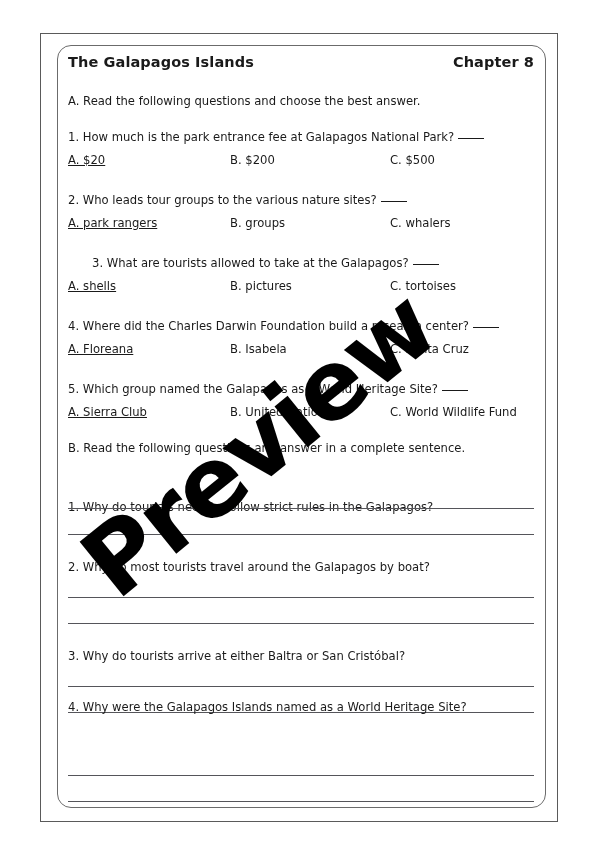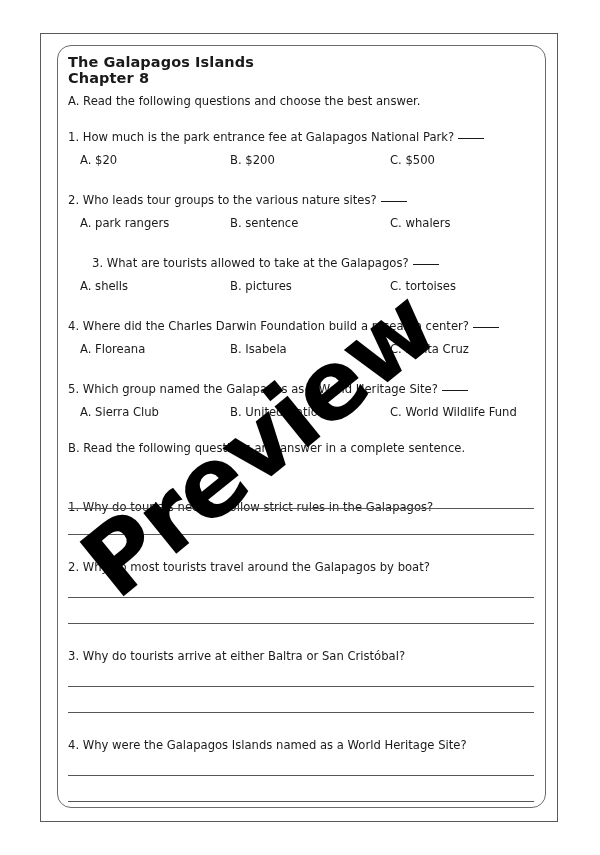--- a/index.html
+++ b/index.html
@@ -54,21 +54,20 @@
 
   
   .header {
     position: absolute;
     left: 0;
     top: 9px;
     width: 466px;
     display: flex;
     justify-content: space-between;
     align-items: baseline;
-    flex-direction: column;
   }
   .header .title,
   .header .chapter {
     font-weight: bold;
     font-size: 14.5px;
     letter-spacing: 0.1px;
     white-space: nowrap;
   }
 
   
@@ -88,21 +87,21 @@
     left: 0;
     width: 466px;
     font-size: 11.6px;
     line-height: 14px;
   }
   .options .opt {
     position: absolute;
     top: 0;
     white-space: nowrap;
   }
-  .opt-a { left: 12px; }
+  .opt-a { left: 0px; text-decoration: underline; }
   .opt-b { left: 162px; }
   .opt-c { left: 322px; }
 
   
   .blank {
     display: inline-block;
     width: 26px;
     border-bottom: 1.3px solid #1a1a1a;
     margin-left: 4px;
     vertical-align: 2px;
@@ -160,21 +159,21 @@
   <div class="line question" style="top:84px;text-align:center;"><span>1. How much is the park entrance fee at Galapagos National Park?</span><span class="blank"></span></div>
   <div class="options" style="top:108px;">
     <span class="opt opt-a">A. $20</span>
     <span class="opt opt-b">B. $200</span>
     <span class="opt opt-c">C. $500</span>
   </div>
 
   <div class="line question" style="top:147px;"><span>2. Who leads tour groups to the various nature sites?</span><span class="blank"></span></div>
   <div class="options" style="top:171px;">
     <span class="opt opt-a">A. park rangers</span>
-    <span class="opt opt-b">B. sentence</span>
+    <span class="opt opt-b">B. groups</span>
     <span class="opt opt-c">C. whalers</span>
   </div>
 
   <div class="line question" style="top:210px;margin-left:24px;"><span>3. What are tourists allowed to take at the Galapagos?</span><span class="blank"></span></div>
   <div class="options" style="top:234px;">
     <span class="opt opt-a">A. shells</span>
     <span class="opt opt-b">B. pictures</span>
     <span class="opt opt-c">C. tortoises</span>
   </div>
 
@@ -199,21 +198,21 @@
   <div class="rule" style="top:489px;"></div>
 
   <div class="line question" style="top:515px;">2. Why do most tourists travel around the Galapagos by boat?</div>
   <div class="rule" style="top:552px;"></div>
   <div class="rule" style="top:578px;"></div>
 
   <div class="line question" style="top:604px;text-align:right;">3. Why do tourists arrive at either Baltra or San Cristóbal?</div>
   <div class="rule" style="top:641px;"></div>
   <div class="rule" style="top:667px;"></div>
 
-  <div class="line question" style="top:693px;">4. Why were the Galapagos Islands named as a World Heritage Site?</div>
+  <div class="line question" style="top:655px;">4. Why were the Galapagos Islands named as a World Heritage Site?</div>
   <div class="rule" style="top:730px;"></div>
   <div class="rule" style="top:756px;"></div>
 
 </div>
 
 <div class="watermark">
   <div class="watermark-text">Preview</div>
 </div>
 
 </body></html>

